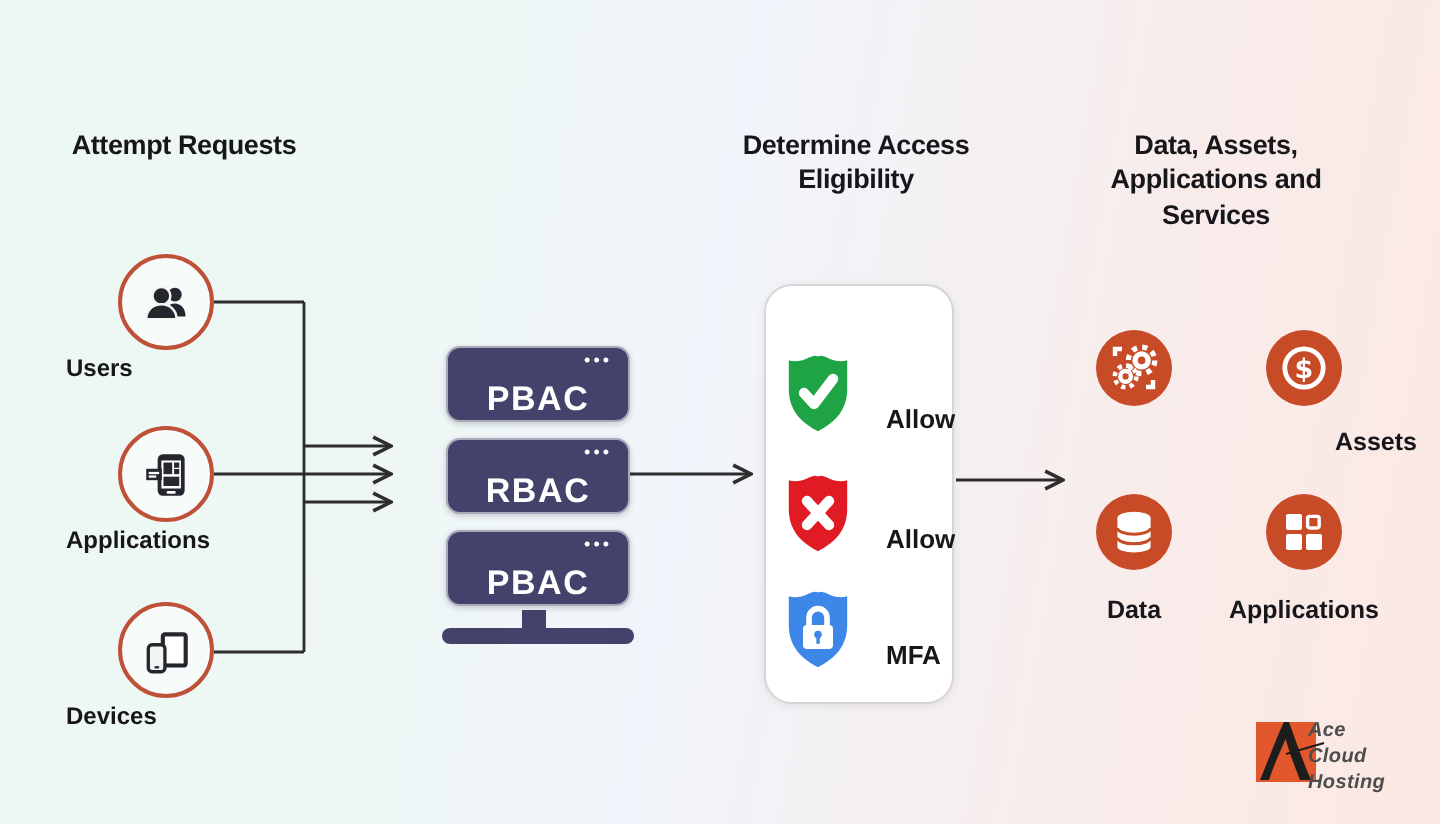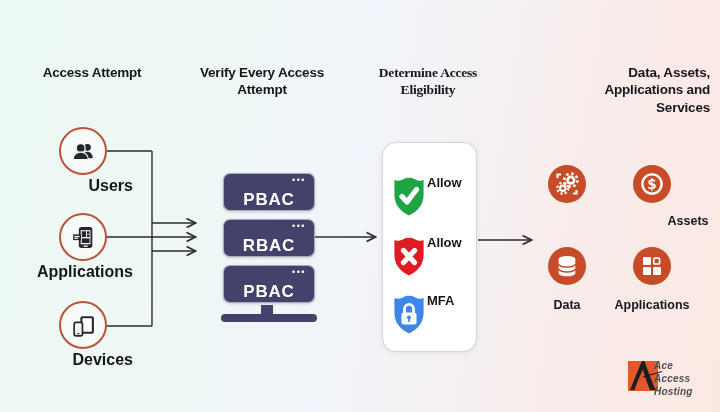--- a/index.html
+++ b/index.html
@@ -9,43 +9,43 @@
     background:linear-gradient(100deg,#ecf8f2 0%,#eef7f5 28%,#f1f5fb 48%,#f8ecea 78%,#fce8e3 100%);
   }
   .title{
     position:absolute;left:0;top:17px;width:720px;text-align:center;
     font-size:24px;font-weight:bold;color:#0e0e12;letter-spacing:-0.3px;
   }
   .col-header{
     position:absolute;width:150px;text-align:center;top:64px;
     font-size:13.5px;font-weight:bold;color:#17171b;line-height:1.28;letter-spacing:-0.2px;
   }
-  .ch1{left:17px;} .ch2{left:187px;} .ch3{left:353px;font-family:Liberation Serif, serif;} .ch4{left:560px;text-align:right;}
+  .ch1{left:17px;} .ch2{left:187px;} .ch3{left:353px;} .ch4{left:533px;}
   .src-circle{
     position:absolute;width:44px;height:44px;border:2px solid #bf5138;border-radius:50%;
     background:rgba(255,255,255,0.55);display:flex;align-items:center;justify-content:center;
   }
   .src-label{
-    position:absolute;width:100px;left:33px;text-align:right;
-    font-size:16px;font-weight:bold;color:#17171b;
+    position:absolute;width:100px;left:33px;text-align:left;
+    font-size:12px;font-weight:bold;color:#17171b;
   }
   .policy-box{
     position:absolute;left:223px;width:92px;height:38px;background:#43426a;border-radius:7px;
     border:1px solid rgba(255,255,255,0.55);box-shadow:0 1px 3px rgba(0,0,0,0.18);
     display:flex;align-items:center;justify-content:center;box-sizing:border-box;
   }
   .policy-label{color:#ffffff;font-size:17px;font-weight:bold;letter-spacing:0.8px;margin-top:16px;}
   .policy-dots{position:absolute;top:1px;right:8px;color:#ffffff;font-size:9px;letter-spacing:1.5px;}
   .stand-neck{position:absolute;left:261px;top:305px;width:12px;height:12px;background:#43426a;}
   .stand-base{position:absolute;left:221px;top:314px;width:96px;height:8px;background:#43426a;border-radius:4px;}
   .panel{
     position:absolute;left:382px;top:142px;width:95px;height:210px;background:#ffffff;
     border:1px solid #d6d6d6;border-radius:14px;box-shadow:0 1px 5px rgba(0,0,0,0.08);box-sizing:border-box;
   }
-  .outcome{position:absolute;left:9px;height:42px;display:flex;align-items:flex-start;gap:1px;}
+  .outcome{position:absolute;left:9px;height:42px;display:flex;align-items:flex-end;gap:17px;}
   .o1{top:32px;} .o2{top:92px;} .o3{top:150px;}
   .outcome-label{font-size:13px;font-weight:bold;color:#17171b;}
   .res-circle{
     position:absolute;width:38px;height:38px;border-radius:50%;background:#c64b26;
     display:flex;align-items:center;justify-content:center;
   }
   .res-label{
     position:absolute;width:90px;text-align:center;font-size:12.5px;font-weight:bold;color:#17171b;
   }
   .lines-overlay{position:absolute;left:0;top:0;pointer-events:none;}
@@ -54,22 +54,21 @@
     position:absolute;left:30px;top:2px;font-size:10px;font-weight:bold;color:#4d4d4d;
     line-height:1.3;letter-spacing:0.2px;font-style:italic;
   }
 </style>
 </head>
 <body>
 
 <div class="canvas">
 
 
-  <div class="col-header ch1">Access Attempt</div>
-  <div class="col-header ch2">Verify Every Access Attempt</div>
+  <div class="col-header ch1">Attempt Requests</div>
   <div class="col-header ch3">Determine Access Eligibility</div>
   <div class="col-header ch4">Data, Assets, Applications and Services</div>
 
   <svg class="lines-overlay" width="720" height="412" viewBox="0 0 720 412">
     <defs>
       <marker id="arrw" viewBox="0 0 10 10" refX="8.5" refY="5" markerWidth="8" markerHeight="8" orient="auto-start-reverse">
         <path d="M1,1 L9,5 L1,9" fill="none" stroke="#2d2d2d" stroke-width="1.6"></path>
       </marker>
     </defs>
     <g stroke="#2d2d2d" stroke-width="1.4" fill="none">
@@ -220,18 +219,18 @@
   <div class="res-label" style="left:607px;top:298px;">Applications</div>
 
   <div class="logo">
     <svg width="96" height="46" viewBox="0 0 96 46">
       <rect x="4" y="4" width="30" height="30" fill="#e2572b"></rect>
       <path d="M6,33 C11,21 15,10 18,4 L20.5,4 C24,14 28,25 31.5,33 L26,33 C23,25.5 20.5,18.5 18.8,12.5 C15.8,19.5 12.5,26.5 10.5,33 Z" fill="#1d1d1d"></path>
       <line x1="19" y1="20" x2="38" y2="14.5" stroke="#1d1d1d" stroke-width="1.1"></line>
     </svg>
     <div class="logo-text">
       <div>Ace</div>
-      <div>Access</div>
+      <div>Cloud</div>
       <div>Hosting</div>
     </div>
   </div>
 
 </div>
 
 </body></html>

